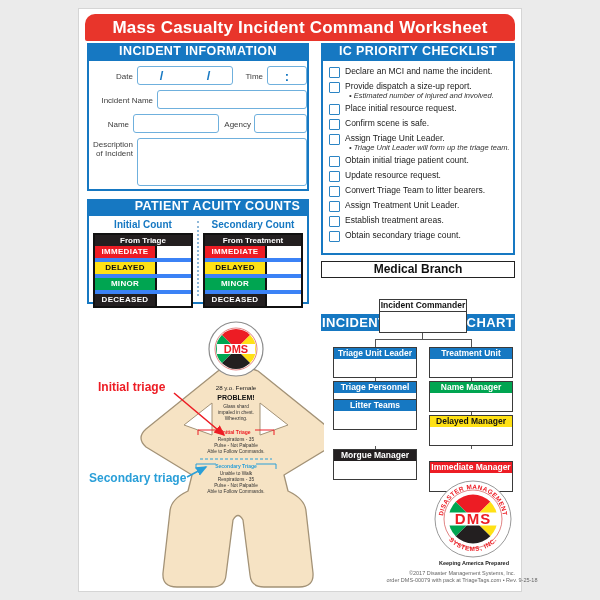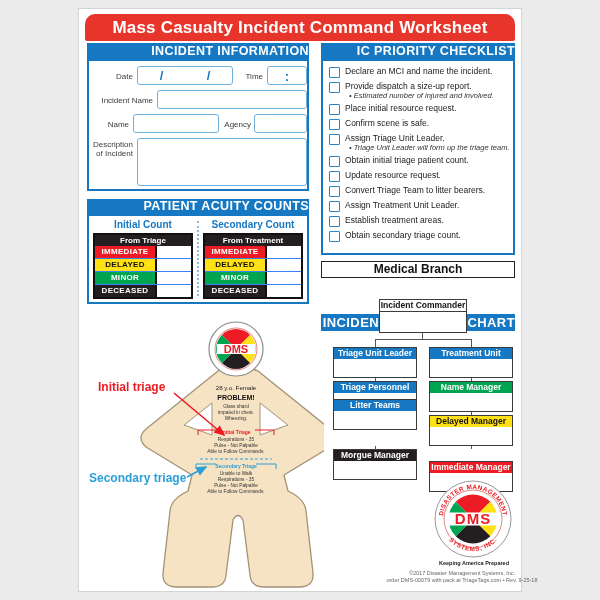--- a/index.html
+++ b/index.html
@@ -2,37 +2,37 @@
 <html><head>
 <meta charset="utf-8">
 <style>
   html,body{margin:0;padding:0;}
   body{width:600px;height:600px;background:#ebebeb;font-family:"Liberation Sans",sans-serif;position:relative;overflow:hidden;}
   .page{position:absolute;left:78px;top:8px;width:444px;height:584px;background:#fff;border:1px solid #d5d5d5;box-sizing:border-box;}
   .abs{position:absolute;box-sizing:border-box;}
   
   .banner{left:6px;top:5px;width:430px;height:27px;background:#e8352b;border-radius:10px 10px 2px 2px;color:#fff;font-weight:bold;font-size:17px;line-height:27px;text-align:center;letter-spacing:.2px;}
   
-  .sec-hd{background:#1678c2;color:#fff;font-weight:bold;text-align:right;font-size:12.5px;letter-spacing:.4px;}
+  .sec-hd{background:#1678c2;color:#fff;font-weight:bold;text-align:center;font-size:12.5px;letter-spacing:.4px;}
   
   .ii-hd{left:8px;top:34px;width:222px;height:16px;line-height:16px;}
   .ii-box{left:8px;top:50px;width:222px;height:132px;border:2px solid #1678c2;background:#fff;}
   .fld-label{font-size:8px;color:#3c3c3c;text-align:right;line-height:19px;}
   .fld{border:1.5px solid #6fb0dd;border-radius:3px;background:#fff;}
   .sep{color:#1678c2;font-weight:bold;font-size:13px;line-height:17px;}
   .date-in{display:flex;justify-content:space-around;}
   
   .pac-hd{left:8px;top:190px;width:222px;height:15px;line-height:15px;padding-left:39px;}
   .pac-box{left:8px;top:205px;width:222px;height:90px;border:2px solid #1678c2;background:#fff;}
   .pac-col{position:absolute;top:0;width:108px;height:100%;}
   .pac-title{font-size:10px;font-weight:bold;color:#1678c2;text-align:center;margin-top:3px;}
   .pac-divider{position:absolute;left:108px;top:5px;bottom:6px;border-left:2px dotted #8fb8d8;}
   .tri-table{width:96px;margin:3px auto 0;border:2px solid #111;}
   .tri-src{background:#231f20;color:#fff;font-size:8px;font-weight:bold;text-align:center;line-height:11px;height:11px;}
-  .tri-row{display:flex;height:12px;border-top:1px solid #3b82f6;}
+  .tri-row{display:flex;height:12px;border-top:4px solid #3b82f6;}
   .tri-lab{width:60px;font-size:8px;font-weight:bold;text-align:center;line-height:12px;letter-spacing:.3px;}
   .tri-cnt{flex:1;background:#fff;border-left:2px solid #111;}
   
   .ck-hd{left:242px;top:34px;width:194px;height:16px;line-height:16px;}
   .ck-box{left:242px;top:50px;width:194px;height:196px;border:2px solid #1678c2;background:#fff;padding:5px 3px 0 6px;}
   .chk-item{display:flex;margin-bottom:3px;}
   .chk-sq{width:9px;height:9px;border:1.5px solid #2b84c4;border-radius:1px;margin:1px 5px 0 0;flex:none;background:#fff;}
   .chk-label{font-size:8.5px;line-height:11px;color:#1a1a1a;}
   .chk-note{font-size:7.5px;font-style:italic;color:#333;margin:-2px 0 3px 20px;line-height:9px;}
   

